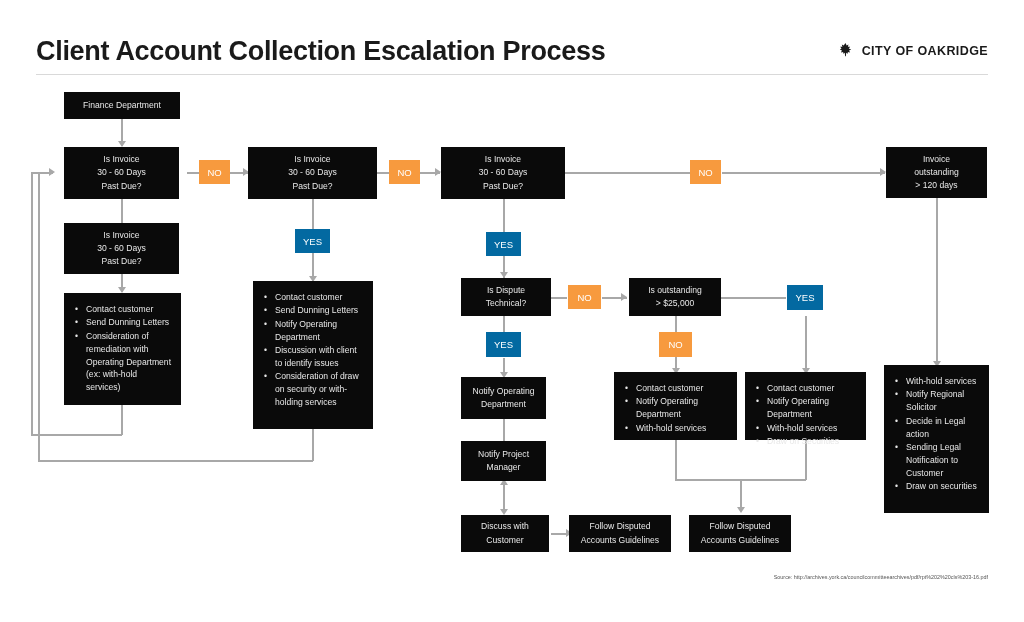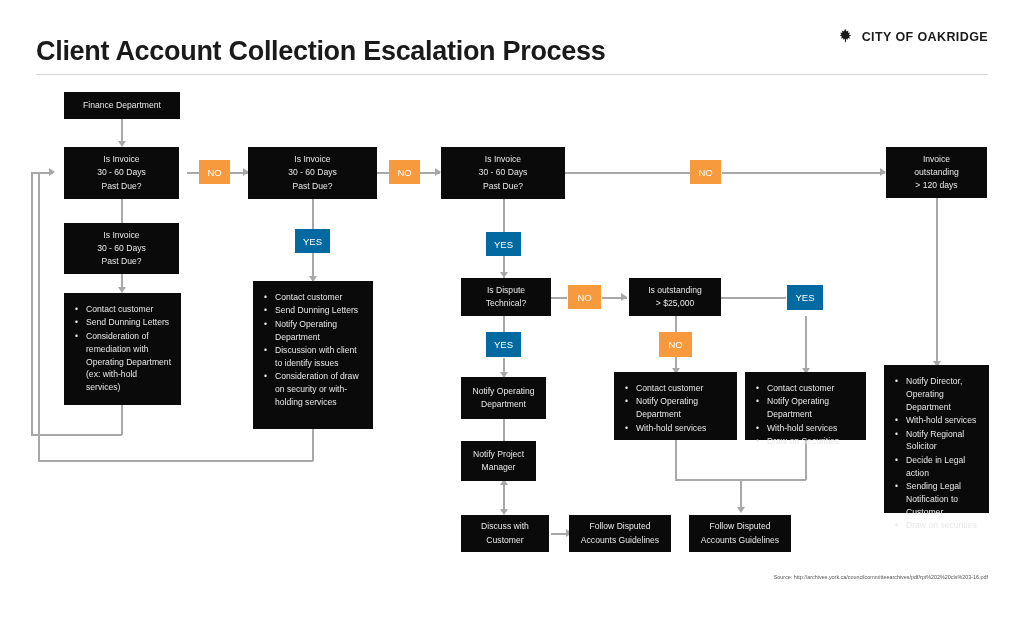--- a/index.html
+++ b/index.html
@@ -12,21 +12,21 @@
   }
   #stage{position:absolute;left:0;top:0;width:1024px;height:622px;}
 
   
   .title{
     position:absolute;left:36px;top:36px;
     font-size:27px;font-weight:bold;color:#1a1a1a;
     letter-spacing:-0.3px;white-space:nowrap;
   }
   .brand{
-    position:absolute;right:36px;top:28px;
+    position:absolute;right:36px;top:42px;
     display:flex;align-items:center;gap:8px;
   }
   .brand-text{font-size:12.5px;font-weight:bold;color:#1a1a1a;letter-spacing:0.4px;}
   .leaf{width:17px;height:17px;display:block;}
   .rule{
     position:absolute;left:36px;top:74px;width:952px;height:1px;background:#d9d9d9;
   }
 
   
   .node{
@@ -232,21 +232,21 @@
     </div>
   </div>
 
   <div class="node" style="left:461px;top:377px;width:85px;height:42px;">
     <div>
       <div>Notify Operating</div>
       <div>Department</div>
     </div>
   </div>
 
-  <div class="node" style="left:461px;top:441px;width:75px;height:40px;">
+  <div class="node" style="left:461px;top:441px;width:85px;height:40px;">
     <div>
       <div>Notify Project</div>
       <div>Manager</div>
     </div>
   </div>
 
   <div class="node" style="left:461px;top:515px;width:88px;height:37px;">
     <div>
       <div>Discuss with</div>
       <div>Customer</div>
@@ -287,21 +287,20 @@
   <div class="node" style="left:886px;top:147px;width:101px;height:51px;">
     <div>
       <div>Invoice</div>
       <div>outstanding</div>
       <div>&gt; 120 days</div>
     </div>
   </div>
 
   <div class="node list" style="left:884px;top:365px;width:105px;height:148px;">
     <ul>
-      <li>Notify Director, Operating Department</li>
       <li>With-hold services</li>
       <li>Notify Regional Solicitor</li>
       <li>Decide in Legal action</li>
       <li>Sending Legal Notification to Customer</li>
       <li>Draw on securities</li>
     </ul>
   </div>
 
   <div class="badge no" style="left:199px;top:160px;width:31px;height:24px;">NO</div>
   <div class="badge no" style="left:389px;top:160px;width:31px;height:24px;">NO</div>

